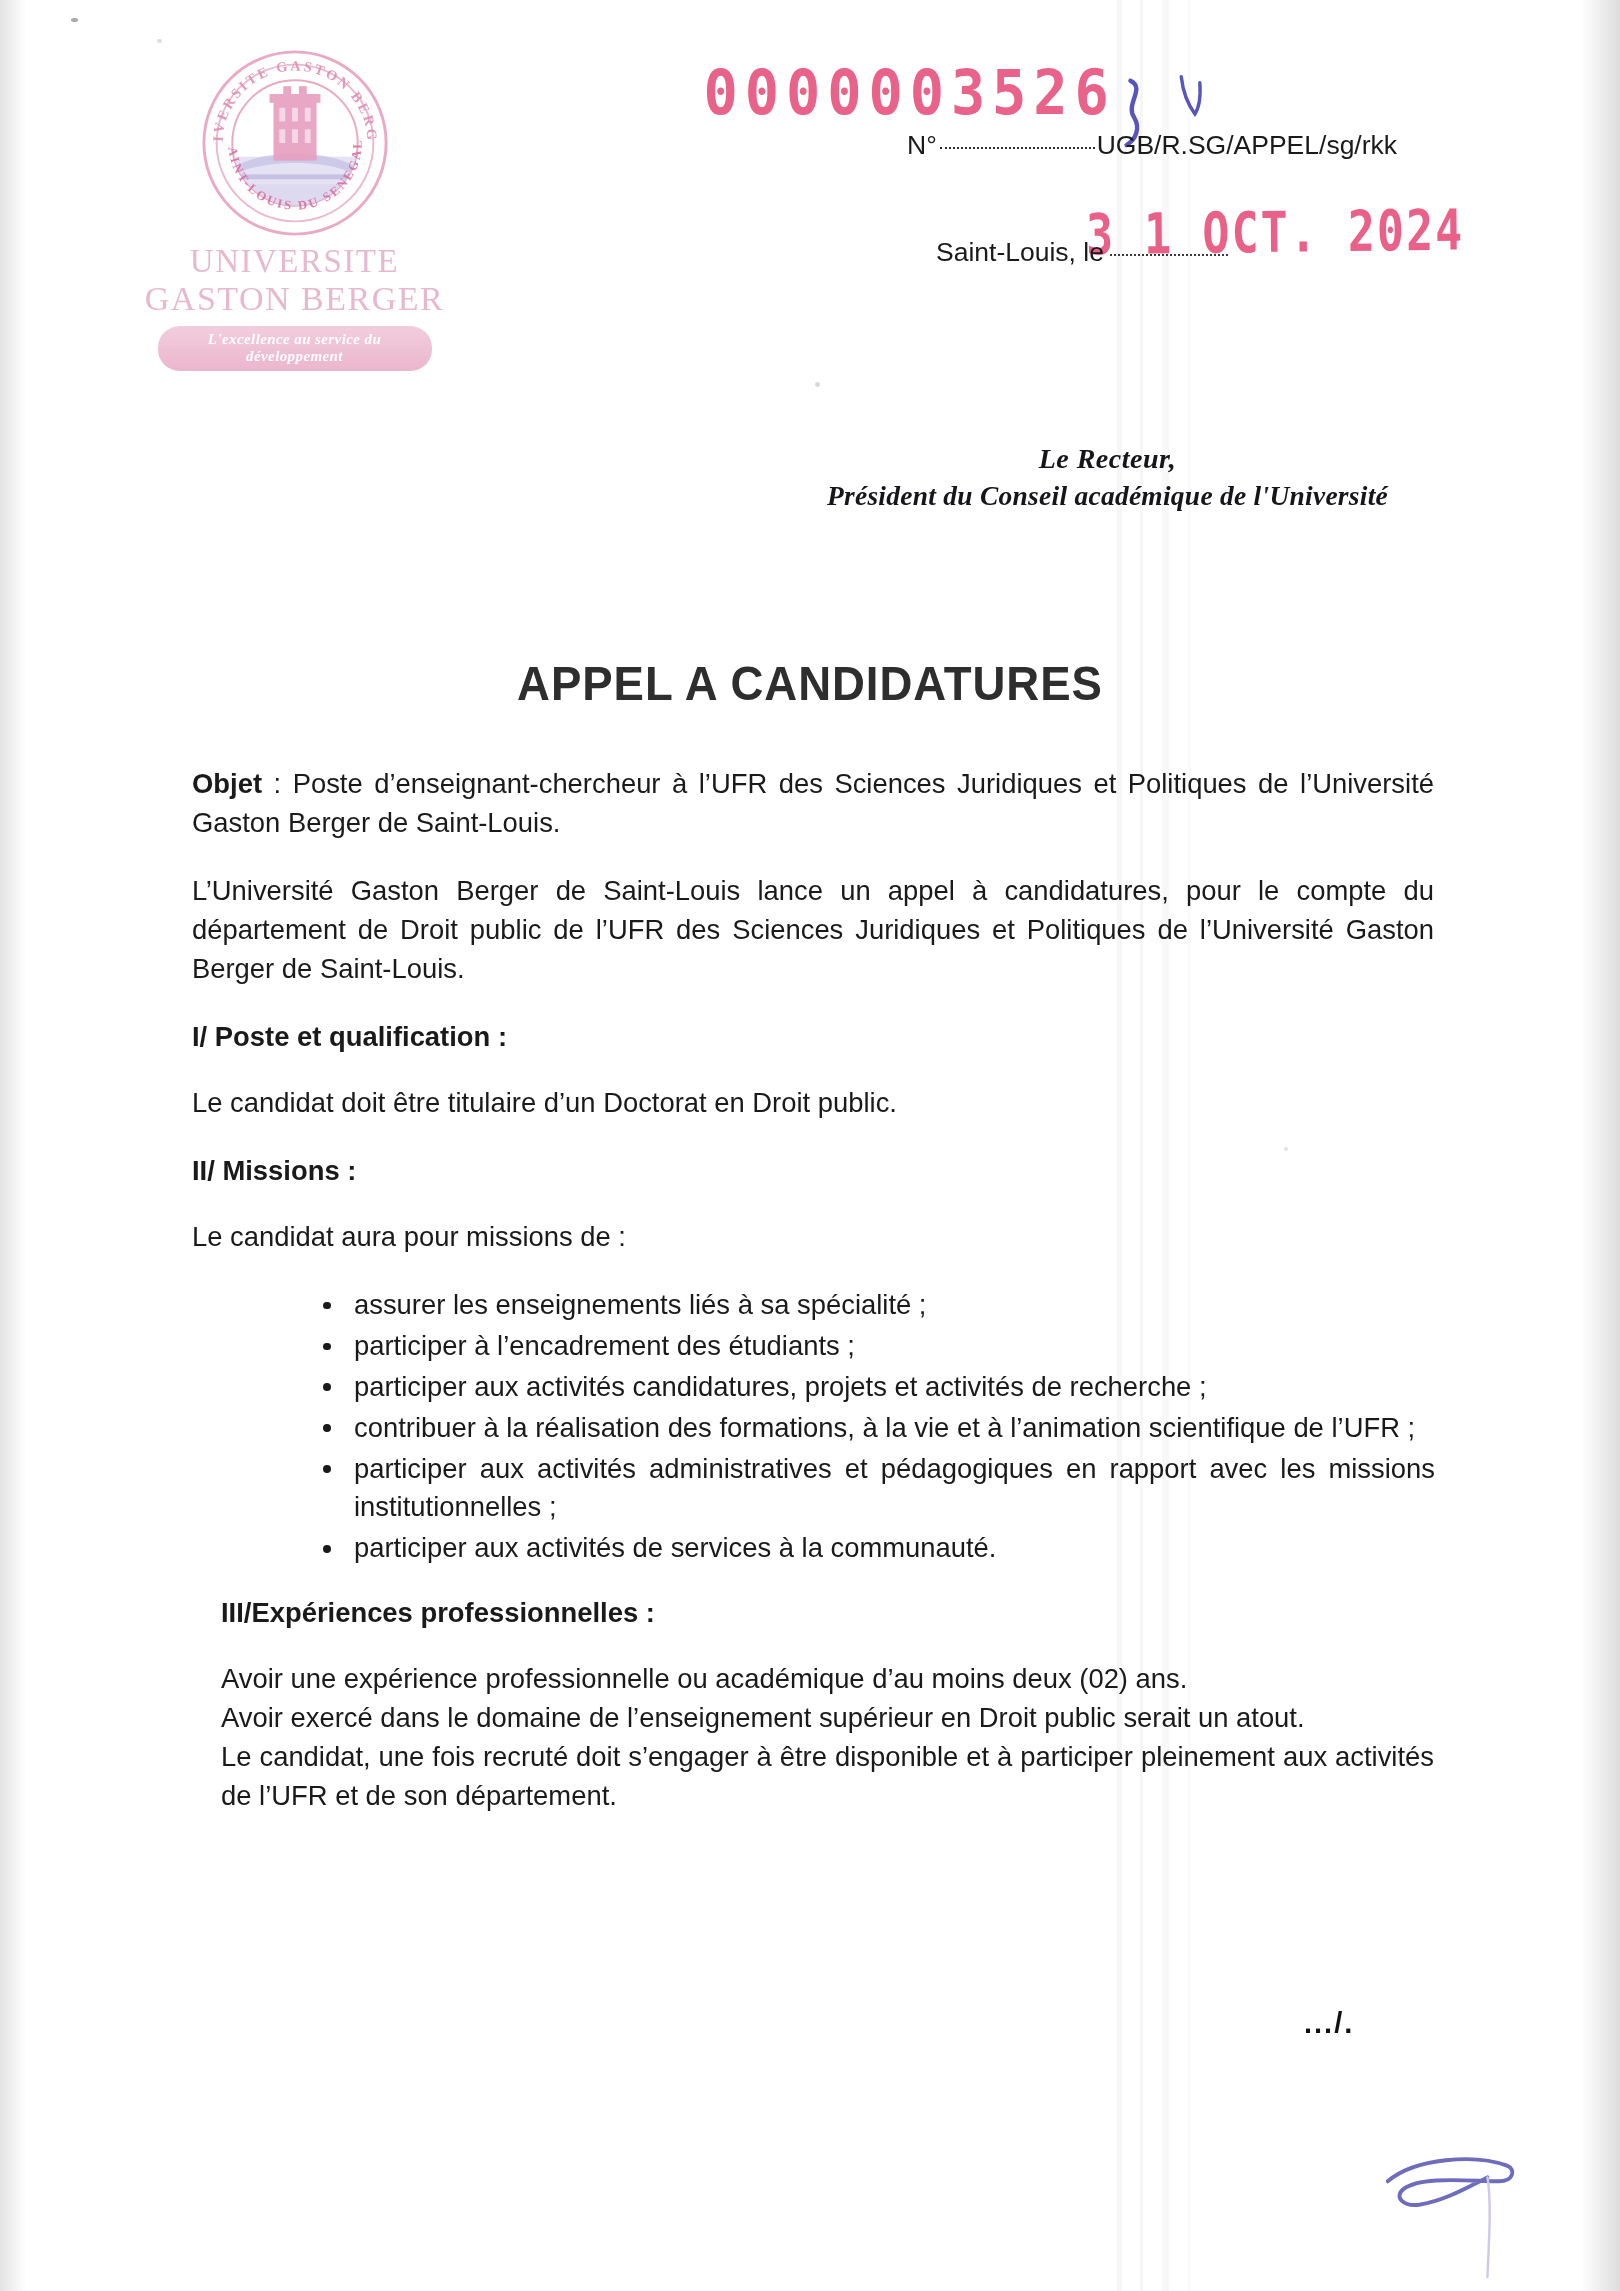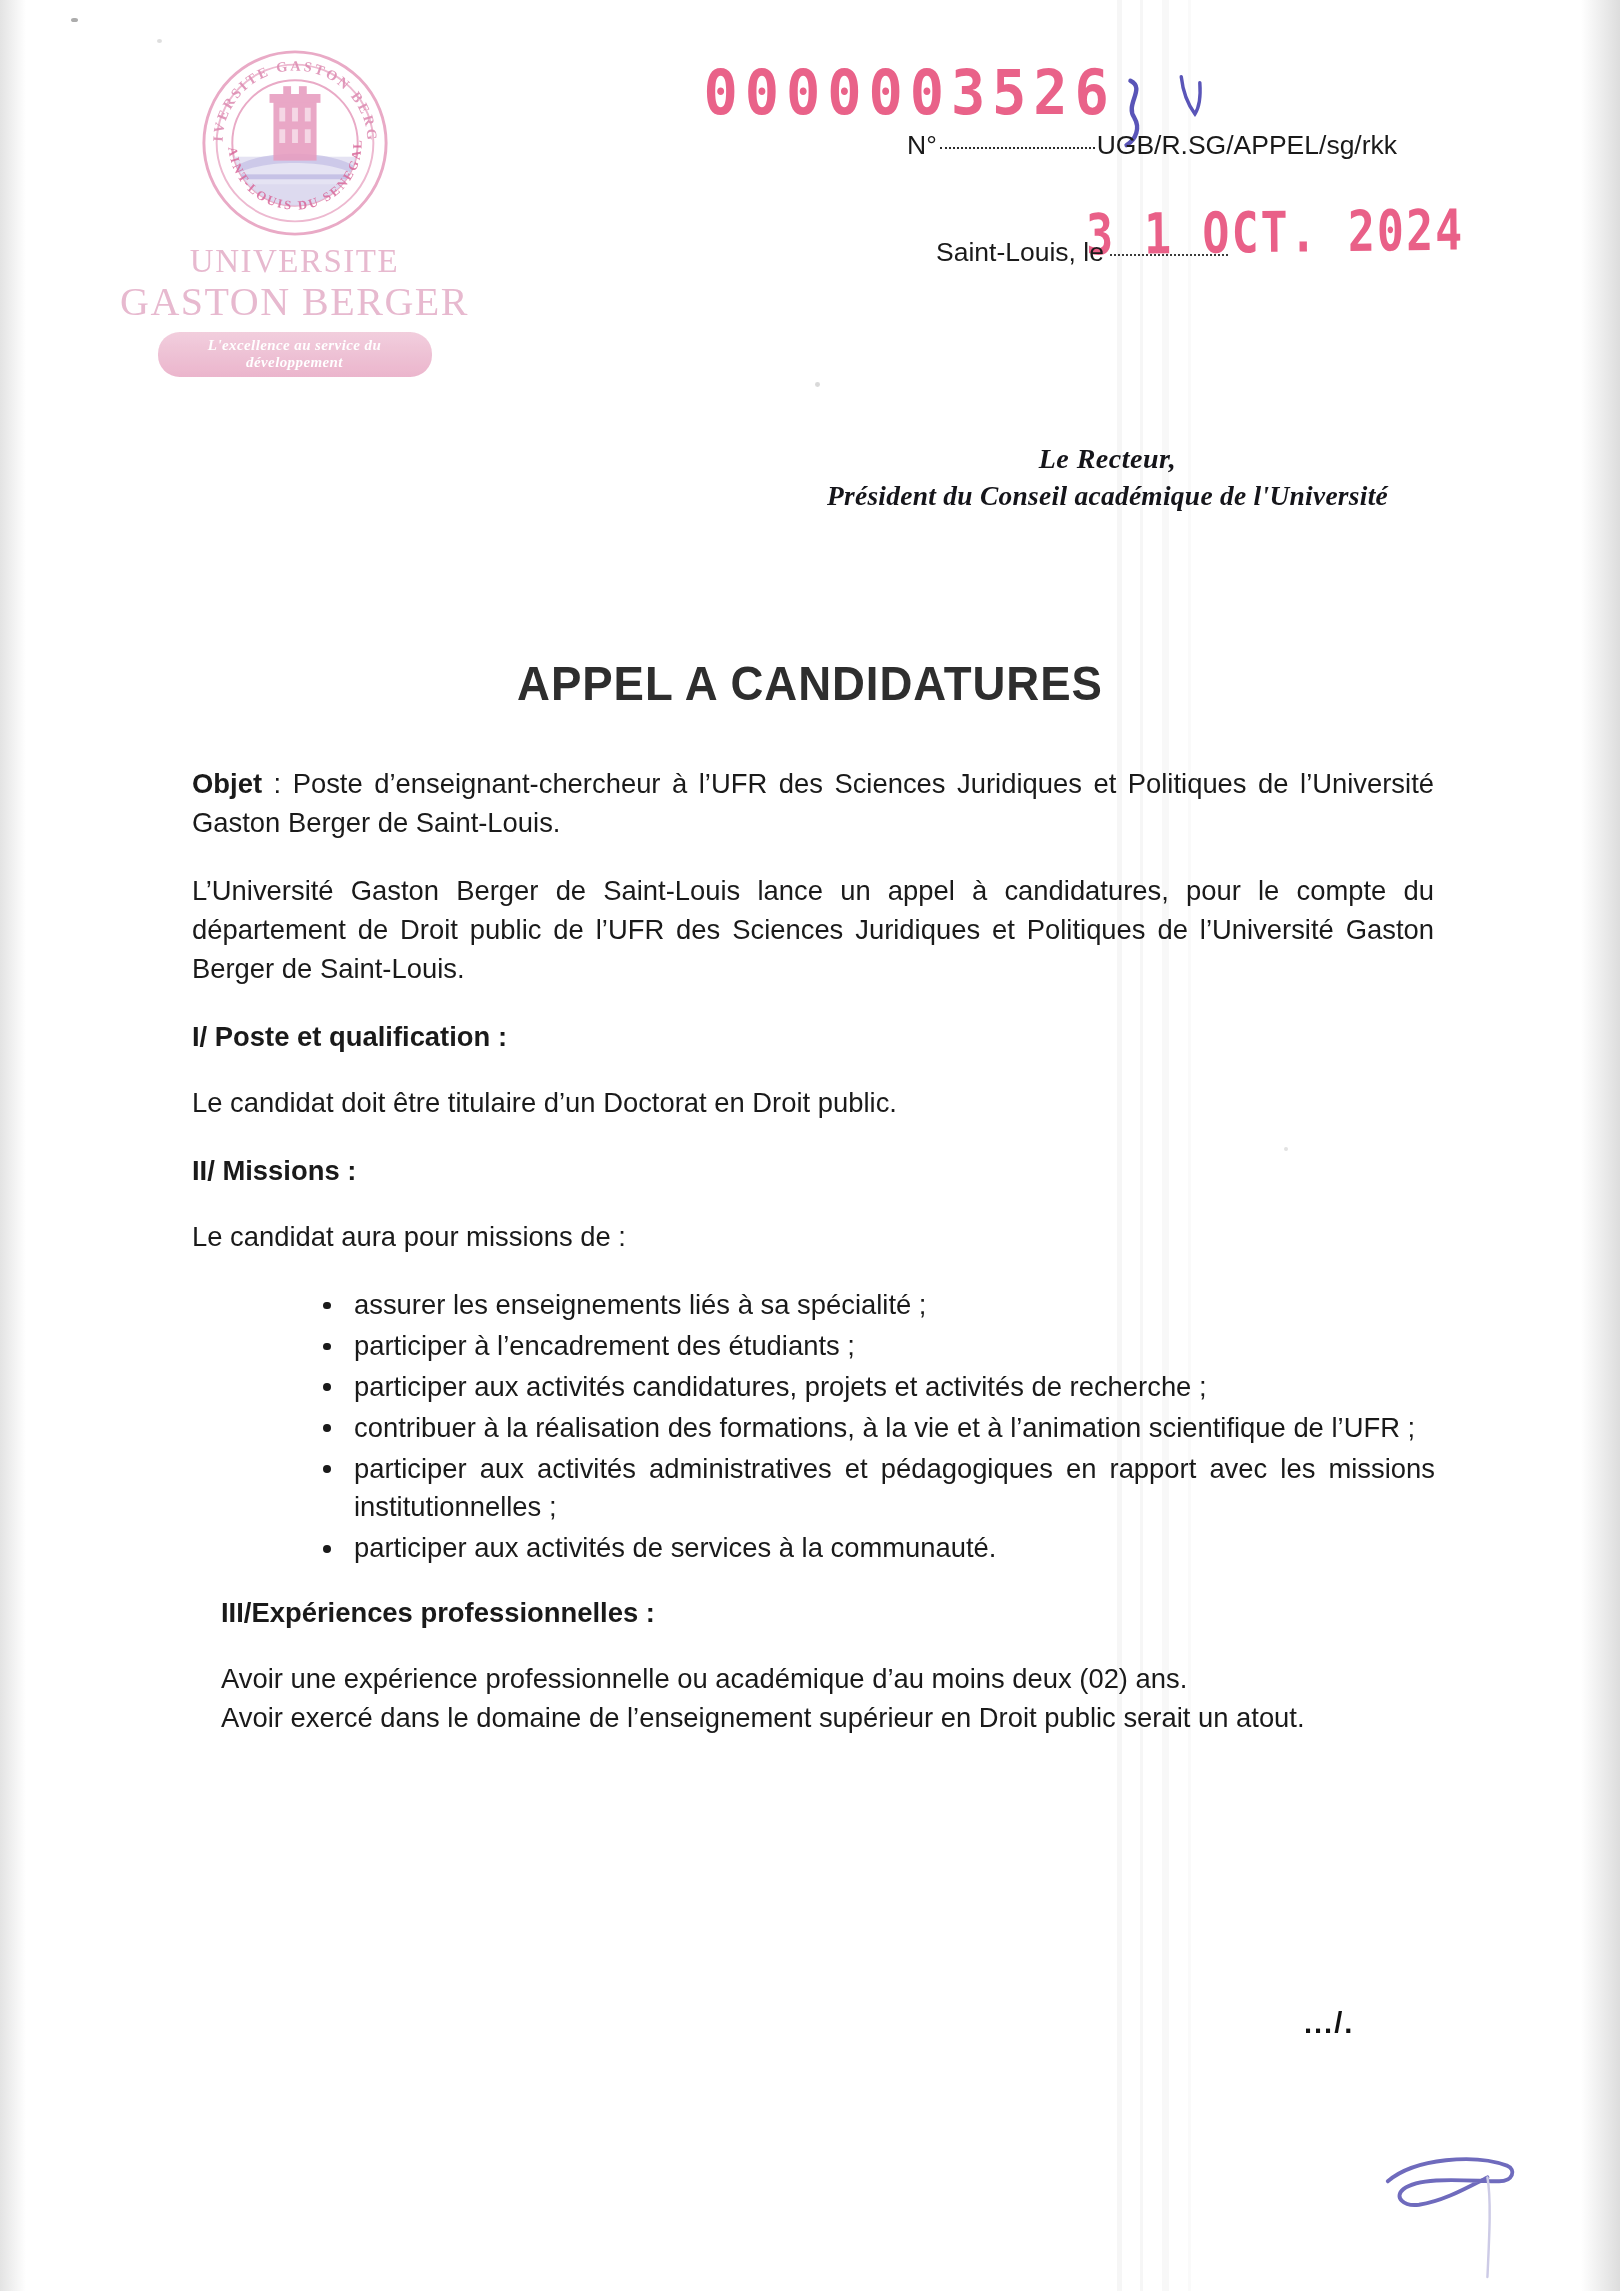--- a/index.html
+++ b/index.html
@@ -59,21 +59,21 @@
   }
   .seal svg { display: block; }
   .lh-name {
     margin-top: 3.9px;
     font-family: "Liberation Serif", serif;
     font-size: 33px;
     letter-spacing: 1.5px;
     line-height: 1.12;
     color: #e7b9cf;
   }
-  .lh-name .l2 { font-size: 40px; }
+  .lh-name .l2 { font-size: 34px; }
   .tagline {
     margin: 7.8px auto 0;
     width: 274px;
     border-radius: 21.6px;
     background: linear-gradient(to bottom, #f0c6d8, #e8a9c4);
     color: #ffffff;
     font-family: "Liberation Serif", serif;
     font-style: italic;
     font-weight: bold;
     font-size: 15px;
@@ -348,20 +348,21 @@
       <li>participer à l’encadrement des étudiants ;</li>
       <li>participer aux activités candidatures, projets et activités de recherche ;</li>
       <li>contribuer à la réalisation des formations, à la vie et à l’animation scientifique de l’UFR ;</li>
       <li>participer aux activités administratives et pédagogiques en rapport avec les missions institutionnelles ;</li>
       <li>participer aux activités de services à la communauté.</li>
     </ul>
 
     <div class="h ind">III/Expériences professionnelles :</div>
     <p class="ind nojust tight">Avoir une expérience professionnelle ou académique d’au moins deux (02) ans.</p>
     <p class="ind nojust tight">Avoir exercé dans le domaine de l’enseignement supérieur en Droit public serait un atout.</p>
+    <p class="ind">Le candidat, une fois recruté doit s’engager à être disponible et à participer pleinement aux activités de l’UFR et de son département.</p>
   </div>
 
   <div class="cont-mark">.../.</div>
 
   <div class="pen-sign-bottom">
     <svg width="186" height="127" viewBox="0 0 190 130" aria-hidden="true">
       <path d="M18,30 C46,6 108,2 140,14 C150,18 146,30 132,30 C104,30 52,24 34,38 C24,46 34,56 50,54 C76,50 100,36 120,26" fill="none" stroke="#6f6bbd" stroke-width="4" stroke-linecap="round"></path>
       <path d="M120,26 C124,48 122,86 120,128" fill="none" stroke="#cdcbe6" stroke-width="2.5" stroke-linecap="round"></path>
     </svg>
   </div>

